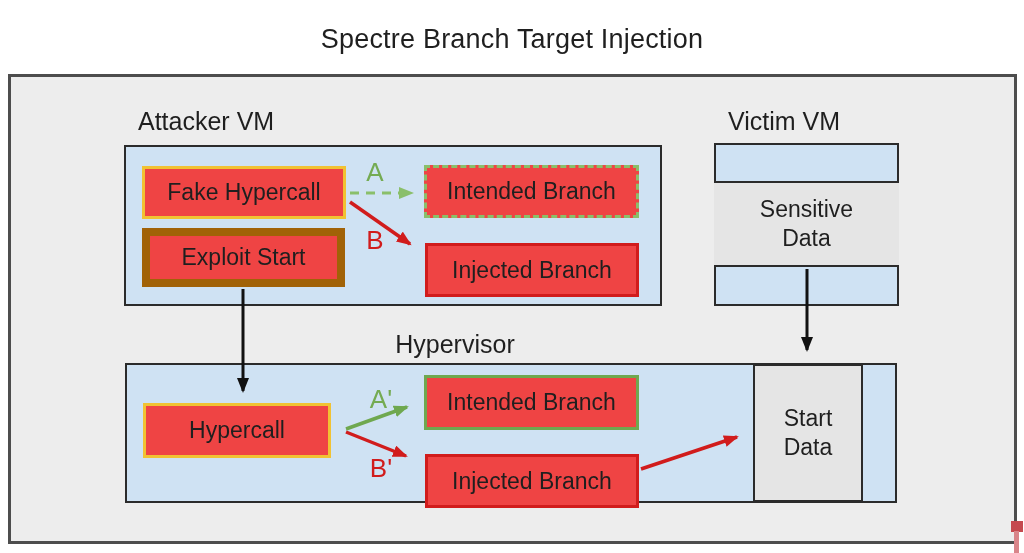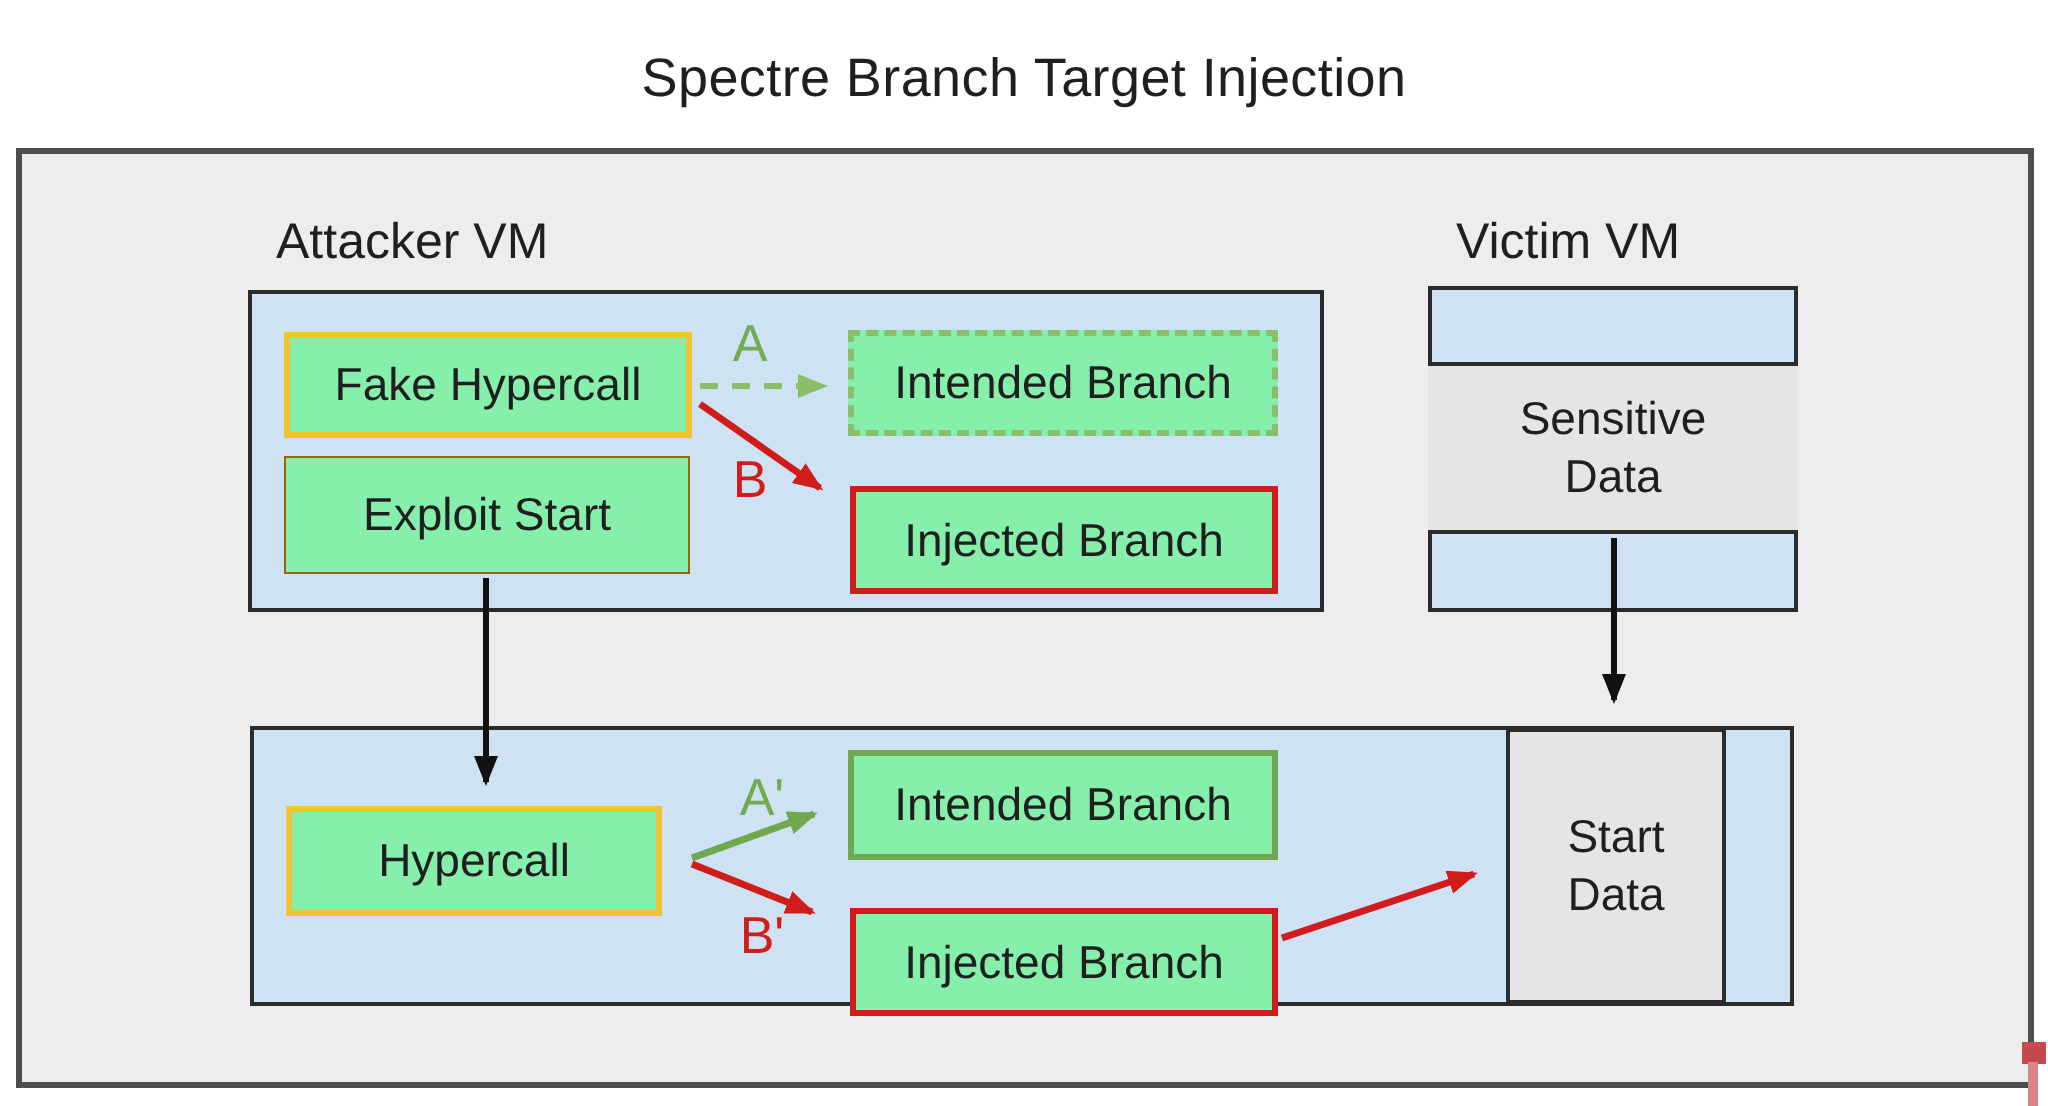--- a/index.html
+++ b/index.html
@@ -14,24 +14,24 @@
     font-size:27px;letter-spacing:.2px;
   }
   .panel{
     left:8px;top:74px;width:1009px;height:470px;
     background:#ededed;border:3px solid #4d4d4d;
   }
   .seclabel{font-size:25px;white-space:nowrap;}
   .vmbox{background:#cfe2f3;border:2px solid #2b2b2b;}
   .node{
     display:flex;align-items:center;justify-content:center;
-    font-size:23px;text-align:center;background:#86efac;line-height:1.25;
+    font-size:23px;text-align:center;background:#ef4444;line-height:1.25;
   }
   .yellow-border{border:3px solid #f1c232;}
-  .black-border{border:1px solid #a16207;}
+  .black-border{border:8px solid #a16207;}
   .green-dashed{border:3px dashed #8abf6a;}
   .green-solid{border:3px solid #6fa84f;}
   .red-border{border:3px solid #d11c1c;margin-top:12px;}
   .pink{background:#e5e5e5;}
   .edge-label{
     font-size:26px;transform:translate(-50%,-50%);white-space:nowrap;
   }
   .green-text{color:#74ab52;}
   .red-text{color:#d11c1c;}
   svg.overlay{position:absolute;top:0;left:0;pointer-events:none;}
@@ -65,20 +65,21 @@
 
   <div class="abs edge-label green-text" style="left:375px;top:172px;">A</div>
   <div class="abs edge-label red-text" style="left:375px;top:240px;">B</div>
 
   <div class="abs seclabel" style="left:728px;top:107px;">Victim VM</div>
   <div class="abs vmbox" style="left:714px;top:143px;width:185px;height:163px;"></div>
   <div class="abs node pink" style="left:714px;top:181px;width:185px;height:86px;border-top:2px solid #2b2b2b;border-bottom:2px solid #2b2b2b;">
     <span style="display:inline-block;width:120px;">Sensitive Data</span>
   </div>
 
+  <div class="abs seclabel" style="left:455px;top:330px;transform:translateX(-50%);">Hypervisor</div>
   <div class="abs vmbox" style="left:125px;top:363px;width:772px;height:140px;"></div>
 
   <div class="abs node yellow-border" style="left:143px;top:403px;width:188px;height:55px;">
     <span>Hypercall</span>
   </div>
   <div class="abs node green-solid" style="left:424px;top:375px;width:215px;height:55px;">
     <span>Intended Branch</span>
   </div>
   <div class="abs node red-border" style="left:425px;top:442px;width:214px;height:54px;">
     <span>Injected Branch</span>

